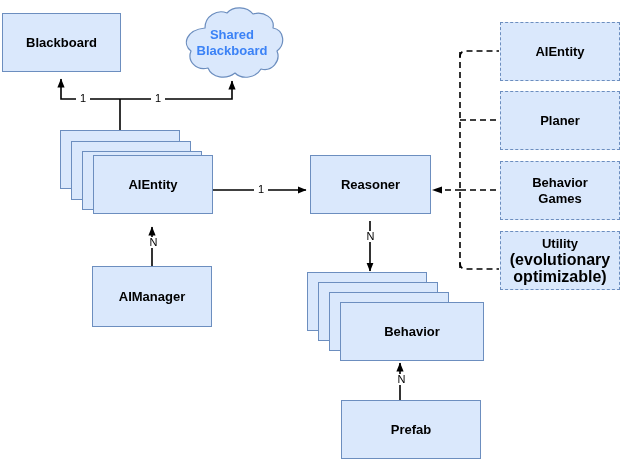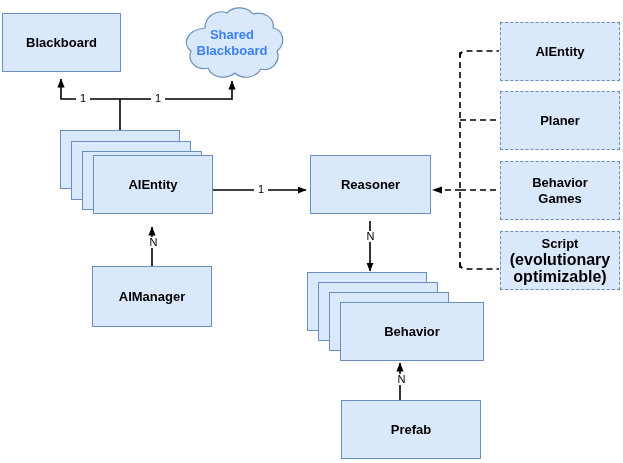--- a/index.html
+++ b/index.html
@@ -186,21 +186,21 @@
 
   <div class="node dashed" style="left:500px; top:161px; width:120px; height:59px;">
     <span>
       <span>Behavior</span><br>
       <span>Games</span>
     </span>
   </div>
 
   <div class="node dashed" style="left:500px; top:231px; width:120px; height:59px;">
     <span>
-      <span>Script</span><br>
+      <span>Utility</span><br>
       <span class="sub">(evolutionary</span><br>
       <span class="sub">optimizable)</span>
     </span>
   </div>
 
   <div class="edge-label" style="left:76px; top:93px; width:12px;">1</div>
   <div class="edge-label" style="left:151px; top:93px; width:12px;">1</div>
   <div class="edge-label" style="left:254px; top:184px; width:12px;">1</div>
   <div class="edge-label" style="left:146px; top:237px; width:13px;">N</div>
   <div class="edge-label" style="left:363px; top:231px; width:13px;">N</div>

